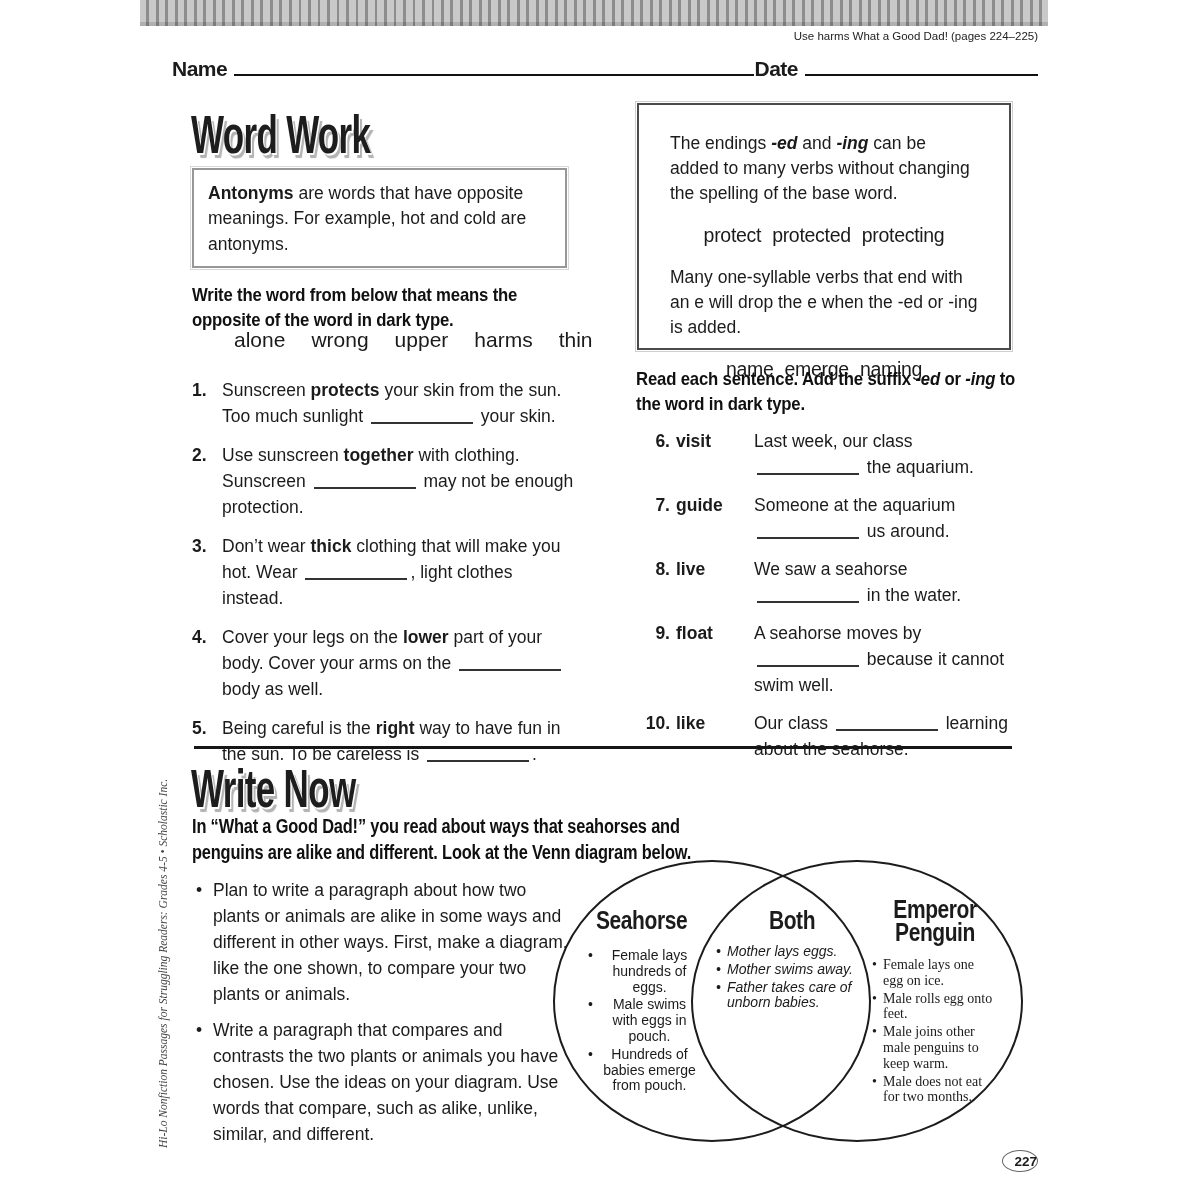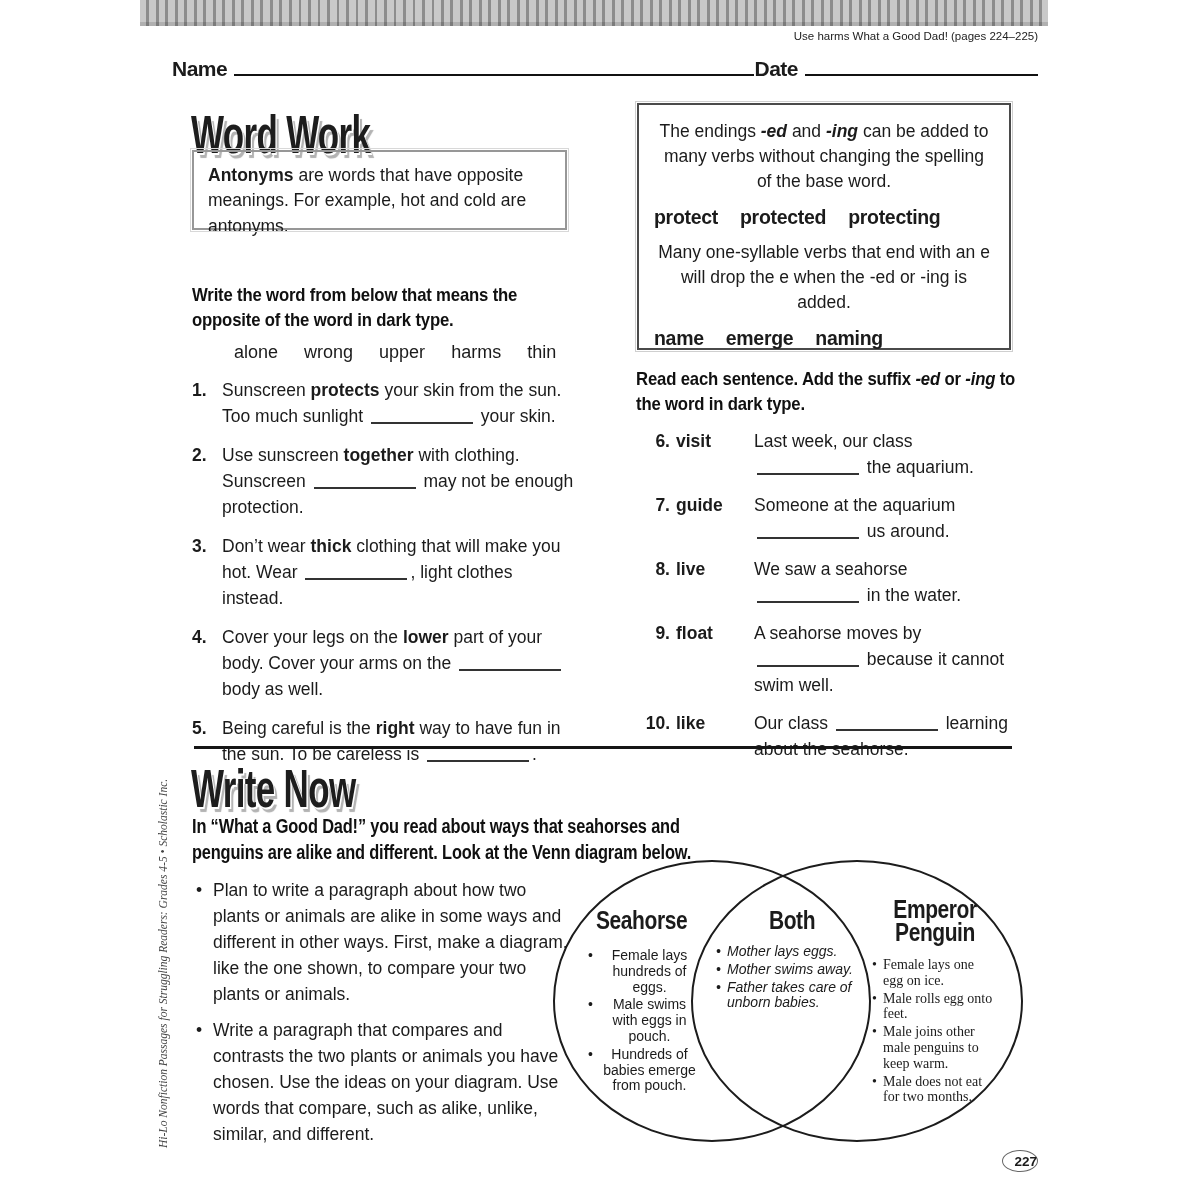--- a/index.html
+++ b/index.html
@@ -27,39 +27,39 @@
   .nd-date{}
 
   
   .big-title{margin:0;font-size:53px;font-weight:bold;letter-spacing:-1px;color:#1d1d1d;
     transform:scaleX(0.66);transform-origin:0 50%;white-space:nowrap;
     text-shadow:2px 2px 0 #ffffff,5px 5px 1px #b3b3b3;}
   .ww-title{left:191px;top:104px;}
   .wn-title{left:191px;top:758px;}
 
   
-  .def-box{left:192px;top:150px;width:375px;height:80px;box-sizing:border-box;
+  .def-box{left:192px;top:168px;width:375px;height:100px;box-sizing:border-box;
     border:2px solid #979797;outline:1px solid #d8d8d8;outline-offset:1px;
     padding:11px 14px;font-size:17.5px;line-height:1.45;}
   .rule-box{left:637px;top:103px;width:374px;height:247px;box-sizing:border-box;
     border:2px solid #4a4a4a;outline:1px solid #cfcfcf;outline-offset:1px;
     padding:10px 15px;font-size:17.5px;line-height:1.42;}
-  .rule-box p{margin:4px;text-align:center;}
-  .ex-row{display:flex;gap:22px;font-weight:bold;
+  .rule-box p{margin:16px;}
+  .ex-row{display:flex;justify-content:center;gap:11px;font-weight:normal;
     font-size:19.5px;margin:10px 0 9px 0;letter-spacing:-0.3px;}
 
   
   .instr{font-weight:bold;font-size:19px;line-height:1.3;color:#101010;
     transform:scaleX(0.88);transform-origin:0 0;letter-spacing:-0.2px;}
   .ww-instr{left:192px;top:283px;width:428px;}
   .sfx-instr{left:636px;top:367px;width:432px;}
   .wn-intro{left:192px;top:813px;width:602px;transform:scaleX(0.84);font-size:19.5px;line-height:1.35;}
 
   
-  .word-bank{left:234px;top:342px;display:flex;gap:26px;font-size:18px;}
+  .word-bank{left:234px;top:328px;display:flex;gap:26px;font-size:21px;}
 
   
   .ww-items{left:192px;top:377px;width:390px;}
   .ww-item{display:grid;grid-template-columns:30px 352px;margin-bottom:13px;
     font-size:17.5px;line-height:26px;}
   .num{font-weight:bold;}
 
   
   .sfx-items{left:636px;top:428px;width:376px;}
   .sfx-item{display:grid;grid-template-columns:34px 72px 266px;column-gap:6px;

